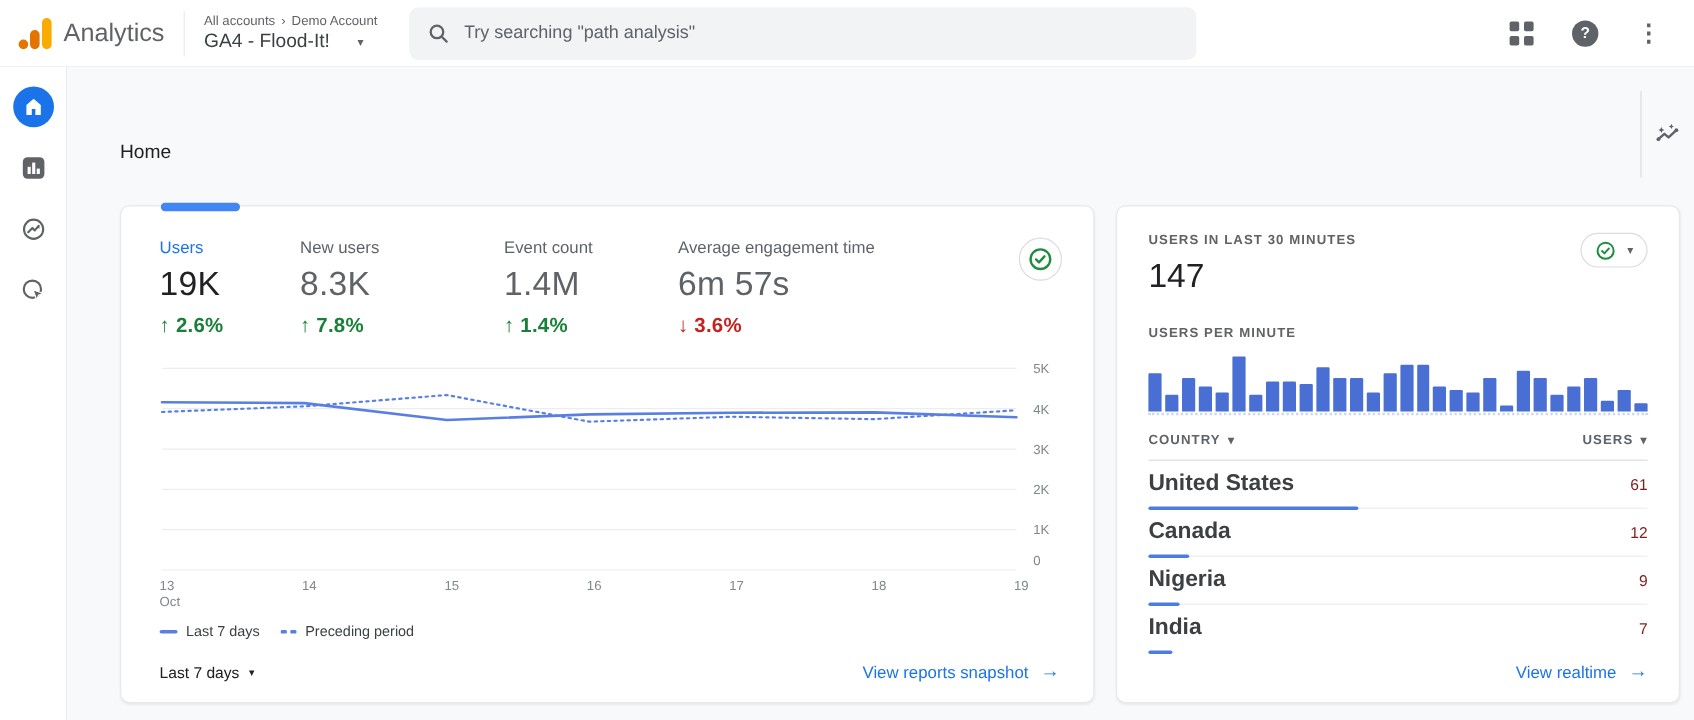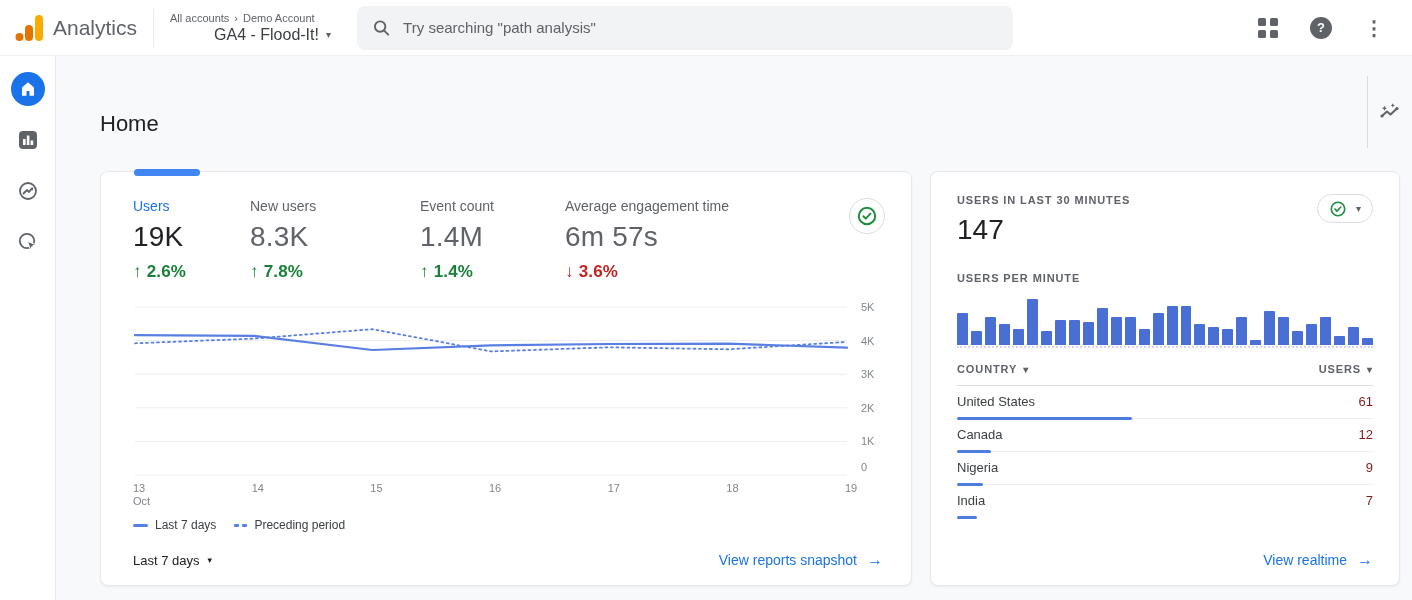--- a/index.html
+++ b/index.html
@@ -6,40 +6,40 @@
   html,body { width:1412px; height:600px; }
   body { font-family:"Liberation Sans", sans-serif; background:#fff; overflow:hidden; color:#202124; }
 
   
   .topbar { height:56px; display:flex; align-items:center; background:#fff; border-bottom:1px solid #eef0f2; }
   .logo-block { display:flex; align-items:center; padding-left:14px; }
   .brand { font-size:21px; color:#5f6368; margin-left:9px; }
   .hdr-divider { width:1px; height:38px; background:#e8eaed; margin:0 16px; }
   .crumb-block { display:flex; flex-direction:column; justify-content:center; }
   .crumb-top { font-size:11px; color:#5f6368; display:flex; gap:5px; align-items:center; }
-  .crumb-bottom { font-size:16px; color:#3c4043; display:flex; align-items:center; gap:7px; margin-top:2px; cursor:pointer;margin-left:44px; }
+  .crumb-bottom { font-size:16px; color:#3c4043; display:flex; align-items:center; gap:23px; margin-top:2px; cursor:pointer; }
   .caret { font-size:10px; color:#5f6368; }
   .searchbar { margin-left:26px; width:656px; height:44px; background:#f1f3f4; border-radius:8px; display:flex; align-items:center; padding:0 16px; gap:13px; }
   .searchbar input { border:none; outline:none; background:transparent; font-size:15px; color:#5f6368; width:100%; font-family:inherit; }
   .searchbar input::placeholder { color:#5f6368; opacity:1; }
   .hdr-icons { margin-left:auto; display:flex; align-items:center; gap:32px; padding-right:28px; }
   .grid-icon { display:grid; grid-template-columns:8px 8px; grid-template-rows:8px 8px; gap:4px; cursor:pointer; }
   .grid-icon span { background:#5f6368; border-radius:1.5px; }
   .help-icon { width:22px; height:22px; border-radius:50%; background:#5f6368; color:#fff; font-size:13px; font-weight:bold; display:flex; align-items:center; justify-content:center; cursor:pointer; }
   .more-icon { color:#5f6368; font-size:20px; font-weight:bold; line-height:1; cursor:pointer; letter-spacing:0; }
 
   
   .app-body { display:flex; height:544px; }
   .navrail { width:56px; background:#fff; border-right:1px solid #e8eaed; display:flex; flex-direction:column; align-items:center; padding-top:16px; gap:17px; flex:0 0 56px; }
   .nav-item { width:34px; height:34px; display:flex; align-items:center; justify-content:center; border-radius:50%; cursor:pointer; }
   .nav-item.active { background:#1a73e8; }
   .content { flex:1; background:#f8f9fa; position:relative; }
 
   .page-head { height:99px; display:flex; align-items:flex-end; padding:0 12px 18px 44px; }
-  .page-title { font-size:22px; font-weight:400; color:#202124; }
+  .page-title { font-size:16px; font-weight:400; color:#202124; }
   .insights-rail { position:absolute; top:20px; right:0; height:72px; width:45px; border-left:1px solid #dadce0; display:flex; align-items:center; justify-content:center; cursor:pointer; }
 
   .cards { display:flex; gap:18px; padding:16px 12px 0 44px; }
   .card { background:#fff; border:1px solid #e7e9ec; border-radius:8px; box-shadow:0 1px 2px rgba(60,64,67,.08); height:415px; position:relative; display:flex; flex-direction:column; }
   .card.summary { width:812px; padding:26px 28px 16px 32px; }
   .card.realtime { width:470px; padding:22px 26px 16px 26px; }
   .tab-indicator { position:absolute; top:-3px; left:33px; width:66px; height:7px; border-radius:4px; background:#4285f4; }
 
   
   .metrics { display:flex; }
@@ -73,21 +73,21 @@
   .rt-value { font-size:28px; color:#202124; margin-top:8px; }
   .pill { height:29px; border:1px solid #dadce0; border-radius:15px; display:flex; align-items:center; gap:9px; padding:0 11px; cursor:pointer; background:#fff; }
   .per-min { margin-top:26px; }
   .rt-bars { margin-top:12px; height:52px; display:flex; align-items:flex-end; gap:3px; border-bottom:2px dotted #cdd8f3; padding-bottom:1px; }
   .rt-bars .bar { width:11px; background:#4a6fd4; border-radius:1px 1px 0 0; }
   .rt-table { margin-top:15px; }
   .rt-thead { display:flex; justify-content:space-between; padding-bottom:10px; border-bottom:1px solid #dadce0; }
   .th-btn { display:flex; align-items:center; gap:6px; cursor:pointer; }
   .rt-row { position:relative; display:flex; justify-content:space-between; align-items:center; padding:8px 0 9px; border-bottom:1px solid #ebedef; }
   .rt-row:last-child { border-bottom:none; }
-  .rt-row .cname { font-size:13px; font-weight:normal; color:#3c4043; }
+  .rt-row .cname { font-size:19px; font-weight:bold; color:#3c4043; }
   .rt-row .cusers { font-size:13px; color:#7f1d1d; }
   .row-bar { position:absolute; left:0; bottom:-2px; height:3px; background:#4c7ce0; border-radius:2px; }
   .rt-footer { margin-top:auto; display:flex; justify-content:flex-end; padding-top:8px; }
 
   svg text { font-family:"Liberation Sans", sans-serif; }
 </style>
 </head>
 <body>
 
 <div class="topbar">

